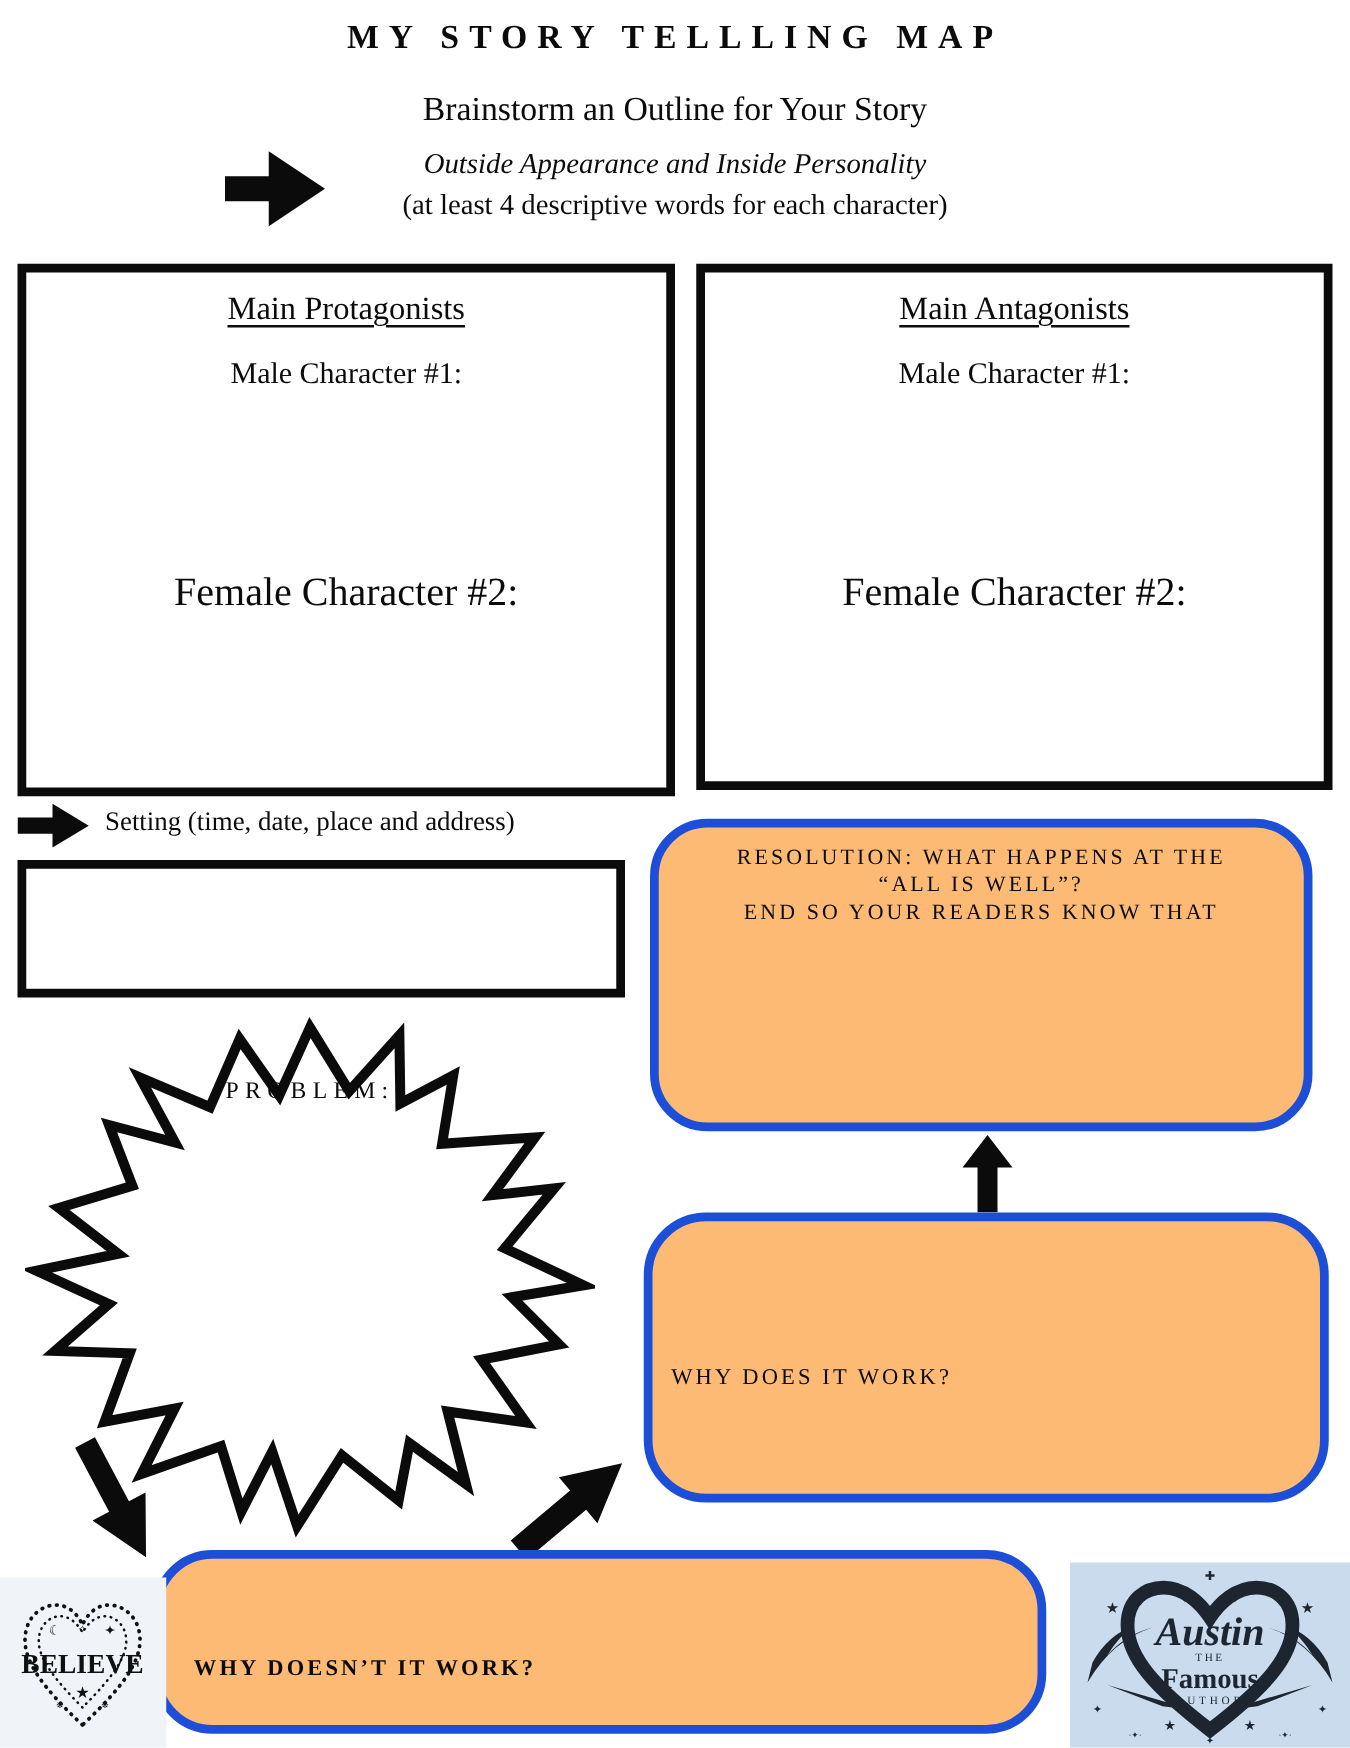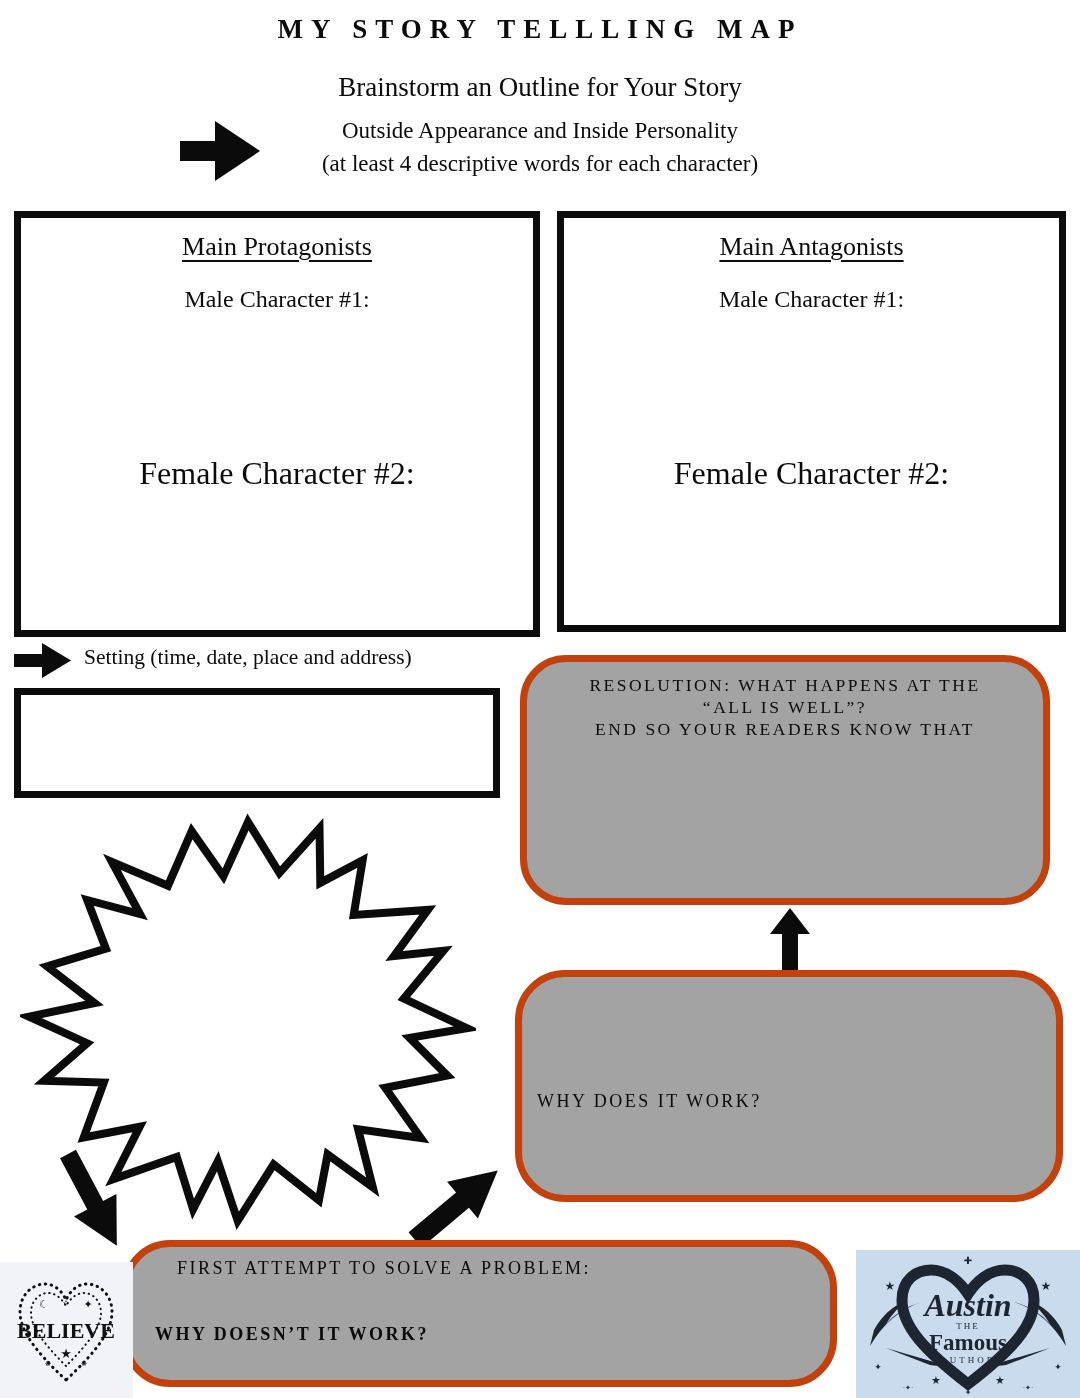--- a/index.html
+++ b/index.html
@@ -4,32 +4,32 @@
 <style>
   html,body{margin:0;padding:0;}
   body{
     width:1080px;height:1398px;position:relative;background:#ffffff;
     font-family:"Liberation Serif",serif;color:#0b0b0b;overflow:hidden;
   }
   .abs{position:absolute;}
   .ctr{left:0;width:1080px;text-align:center;}
   .page-title{top:14px;font-size:27px;font-weight:600;letter-spacing:8px;}
   .page-subtitle{top:72px;font-size:27px;}
-  .instr-italic{top:118px;font-size:23px;}
+  .instr-italic{top:118px;font-size:23px;font-style:italic;}
   .instr-note{top:151px;font-size:23px;}
   .char-box{border:7px solid #0b0b0b;background:#ffffff;box-sizing:border-box;}
   .box-prot{left:14px;top:211px;width:526px;height:426px;}
   .box-ant{left:557px;top:211px;width:509px;height:421px;}
   .char-heading{left:0;top:14px;width:100%;text-align:center;font-size:26px;
     text-decoration:underline;text-underline-offset:5px;}
   .char-male{left:0;top:68px;width:100%;text-align:center;font-size:24px;}
   .char-female{left:0;top:237px;width:100%;text-align:center;font-size:32px;}
   .setting-label{left:84px;top:645px;font-size:21.5px;}
   .setting-box{left:14px;top:688px;width:486px;height:110px;border:7px solid #0b0b0b;box-sizing:border-box;}
-  .round-box{border:7px solid #c2410c;background:#a3a3a3;box-sizing:border-box;}
+  .round-box{border:7px solid #1d4ed8;background:#fdba74;box-sizing:border-box;}
   .resolution-box{left:520px;top:655px;width:530px;height:250px;border-radius:46px;}
   .res-text{margin-top:12px;text-align:center;font-size:17.5px;line-height:22px;letter-spacing:2.5px;}
   .second-box{left:515px;top:970px;width:548px;height:232px;border-radius:50px;}
   .caps{font-size:18px;letter-spacing:2.5px;}
   .second-label{left:0;top:13px;width:100%;text-align:center;}
   .second-question{left:15px;top:114px;}
   .first-box{left:122px;top:1240px;width:715px;height:147px;border-radius:48px;}
   .first-label{left:48px;top:11px;}
   .first-question{left:26px;top:77px;font-weight:bold;}
   .problem-label{left:0;top:54px;width:100%;text-align:center;font-size:19px;letter-spacing:5px;}
@@ -76,40 +76,40 @@
 </div>
 
 <svg class="abs" style="left:762px;top:908px" width="56" height="62" viewBox="0 0 56 62">
   <polygon points="28,0 48,26 36,26 36,62 20,62 20,26 8,26" fill="#0b0b0b"></polygon>
 </svg>
 
 <div class="abs" style="left:20px;top:808px;width:456px;height:428px">
   <svg width="456" height="428" viewBox="0 0 456 428">
     <polygon id="starburst-poly" points="228.0,14.0 259.4,64.9 299.5,20.3 300.3,74.8 342.6,52.4 333.7,107.0 407.9,101.9 374.0,148.1 423.4,142.7 383.8,190.5 446.8,220.2 389.6,229.8 427.3,267.6 365.2,279.7 400.8,330.0 338.1,321.2 352.8,379.3 307.6,346.5 298.9,392.3 253.6,356.3 217.7,412.8 197.8,353.2 173.1,401.2 156.8,348.9 93.3,371.1 119.7,318.8 63.7,329.4 83.8,274.6 24.1,272.8 67.1,235.2 9.0,208.6 74.6,195.0 27.1,158.3 85.9,140.7 67.2,92.0 120.0,106.0 91.9,53.9 148.0,77.7 171.7,23.2 203.4,68.3" fill="#ffffff" stroke="#0b0b0b" stroke-width="8" stroke-linejoin="miter"></polygon>
   </svg>
+  <div class="abs problem-label">PROBLEM:</div>
 </div>
 
 <div class="abs round-box second-box">
   <div class="abs caps second-question">WHY DOES IT WORK?</div>
 </div>
 
 <svg class="abs" style="left:405px;top:1146px" width="112" height="102" viewBox="0 0 112 102">
   <g transform="translate(10,94) rotate(-40)">
     <polygon points="0,-10 62,-10 62,-24 108,0 62,24 62,10 0,10" fill="#0b0b0b"></polygon>
   </g>
 </svg>
 
 <svg class="abs" style="left:52px;top:1144px" width="96" height="138" viewBox="0 0 96 138">
   <g transform="translate(16,10) rotate(62)">
     <polygon points="0,-9 58,-9 58,-24 104,0 58,24 58,9 0,9" fill="#0b0b0b"></polygon>
   </g>
 </svg>
 
 <div class="abs round-box first-box">
-  <div class="abs caps first-label">FIRST ATTEMPT TO SOLVE A PROBLEM:</div>
   <div class="abs caps first-question">WHY DOESN’T IT WORK?</div>
 </div>
 
 <div class="abs logo-believe">
   <svg width="133" height="136" viewBox="0 0 133 136">
     <g fill="none" stroke="#101010" stroke-width="3" stroke-linecap="round" stroke-dasharray="0.5 5.5">
       <path d="M66,118 C34,88 20,68 20,50 C20,32 33,22 45,22 C56,22 63,31 66,38 C69,31 76,22 87,22 C99,22 112,32 112,50 C112,68 98,88 66,118 Z"></path>
       <path d="M66,104 C42,80 31,64 31,51 C31,38 40,31 48,31 C56,31 62,37 66,44 C70,37 76,31 84,31 C92,31 101,38 101,51 C101,64 90,80 66,104 Z" stroke-width="2" stroke-dasharray="0.5 4.5"></path>
     </g>
     <g fill="#101010" font-family="Liberation Serif, serif" font-size="11" text-anchor="middle">

